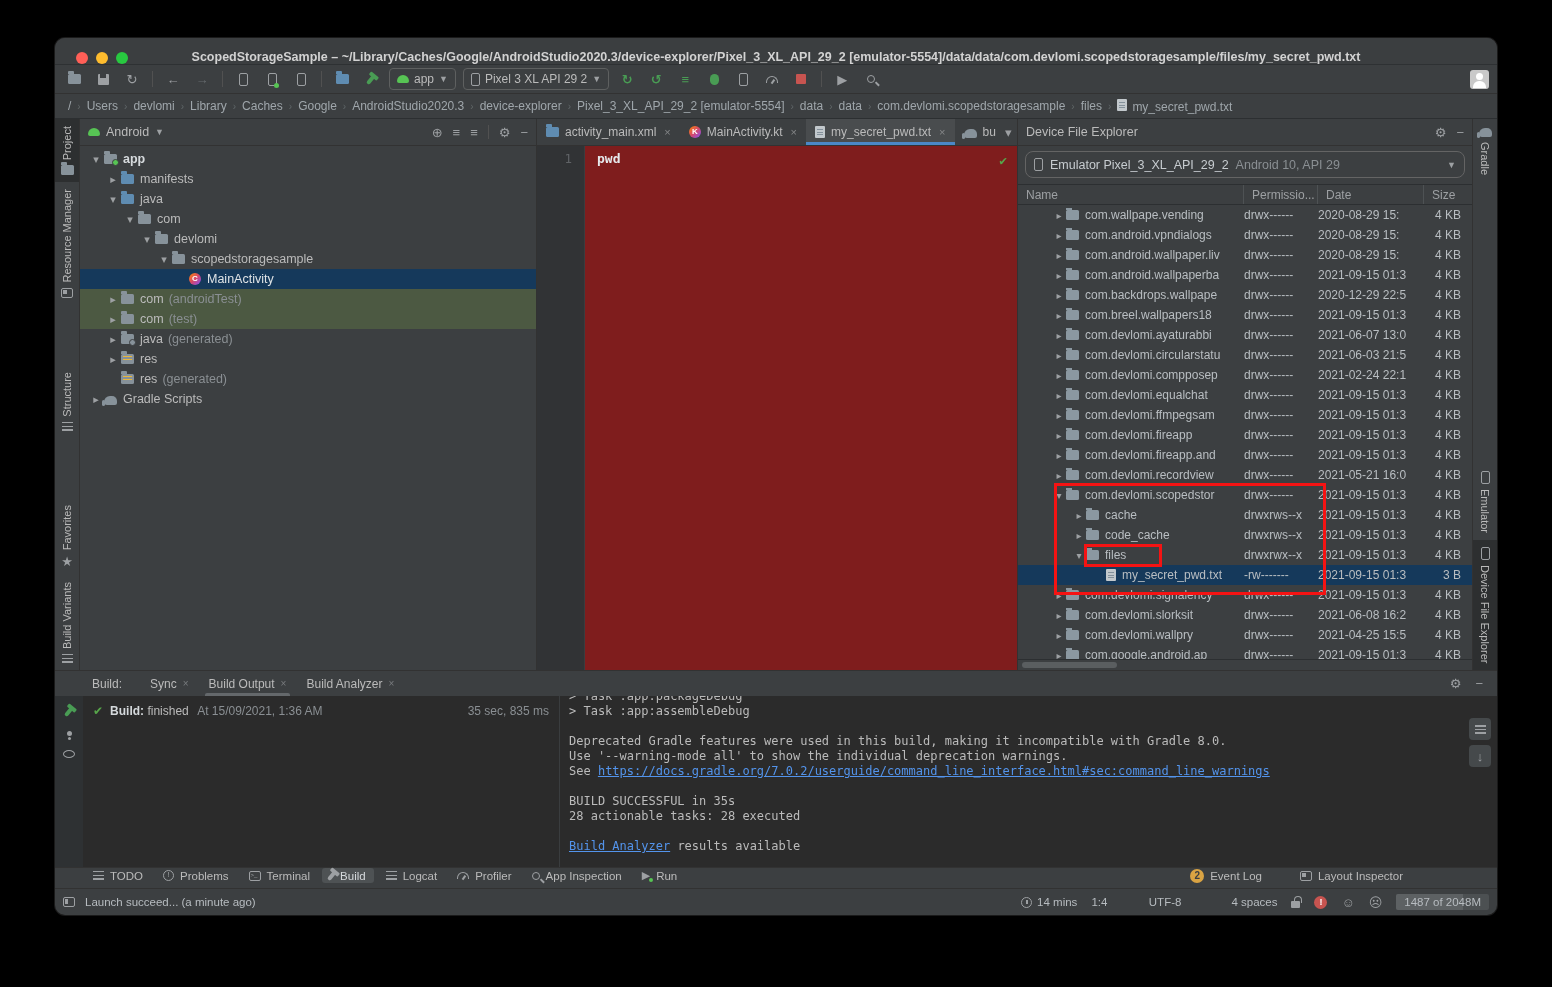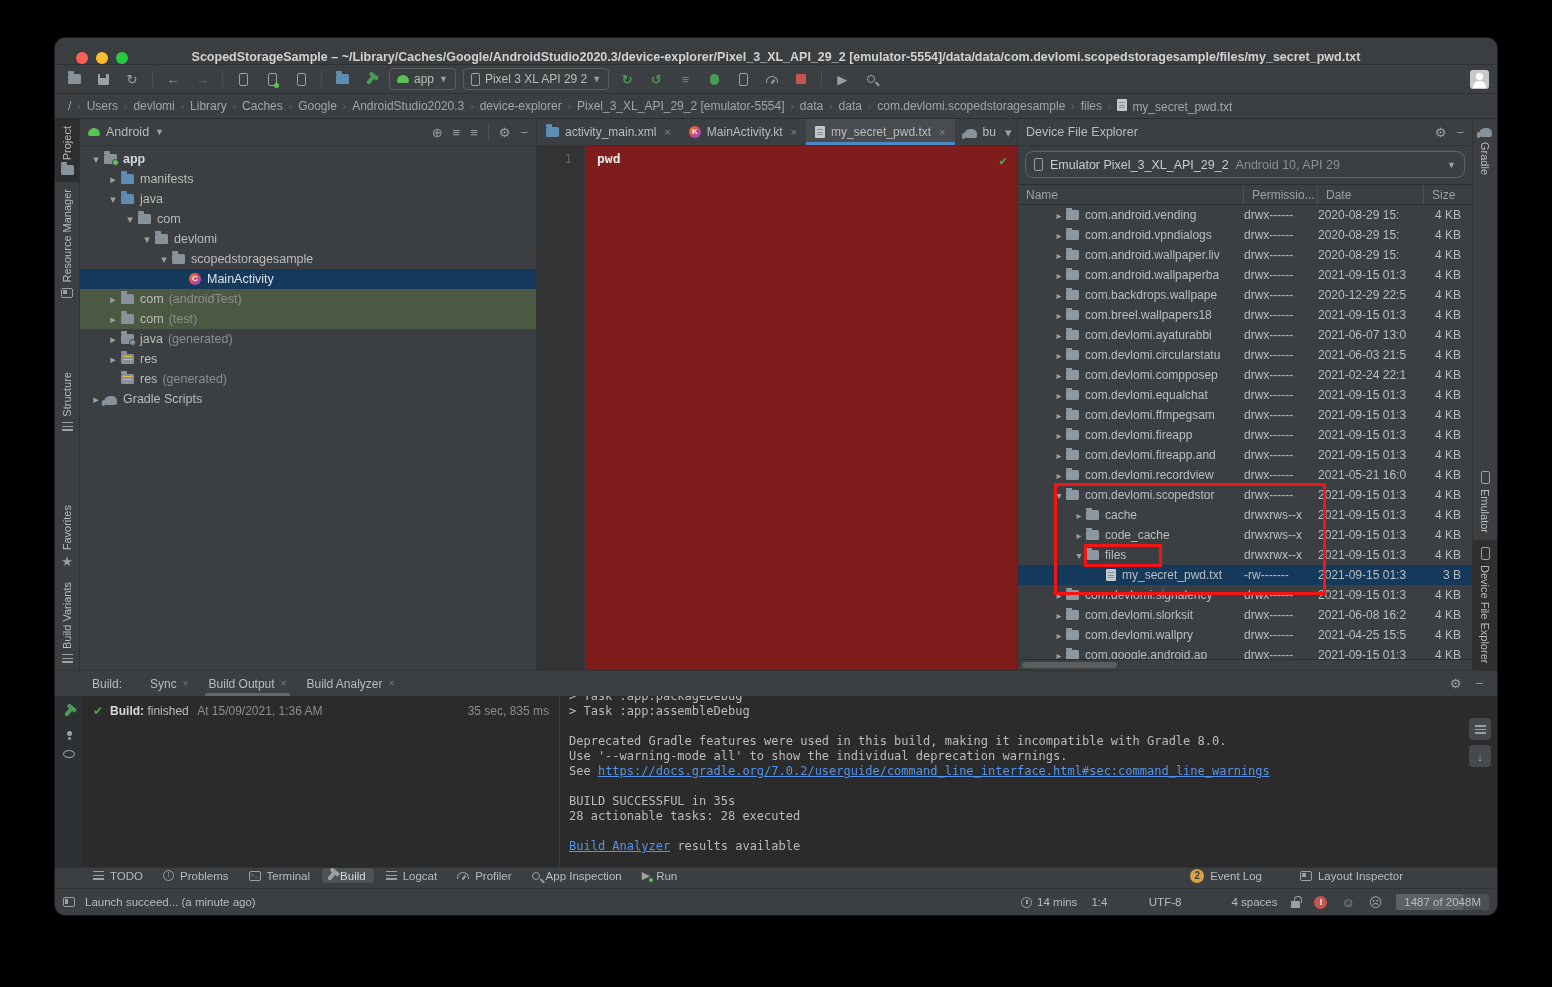--- a/index.html
+++ b/index.html
@@ -512,21 +512,21 @@
           <div class="dc-name">Name</div>
           <div class="dc-perm">Permissio...</div>
           <div class="dc-date">Date</div>
           <div class="dc-size">Size</div>
         </div>
         <div class="dfe-rows" id="dfe-rows">
             <div class="drow">
               <div class="dc-name" style="padding-left: 34px;">
                 <span class="dchv">▸</span>
                 <span class="icn dico dfold"></span>
-                <span>com.android.vending</span>
+                <span>com.wallpape.vending</span>
               </div>
               <div class="dc-perm">drwx------</div>
               <div class="dc-date">2020-08-29 15:</div>
               <div class="dc-size">4 KB</div>
             </div>
             <div class="drow">
               <div class="dc-name" style="padding-left: 34px;">
                 <span class="dchv">▸</span>
                 <span class="icn dico dfold"></span>
                 <span>com.android.vpndialogs</span>

